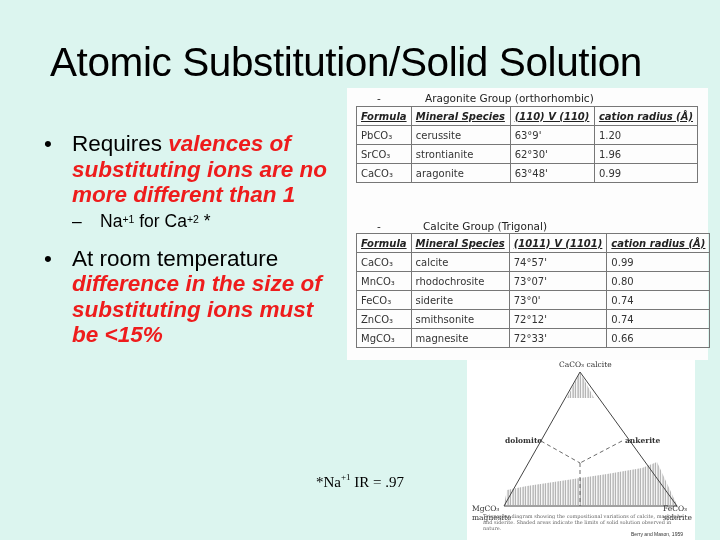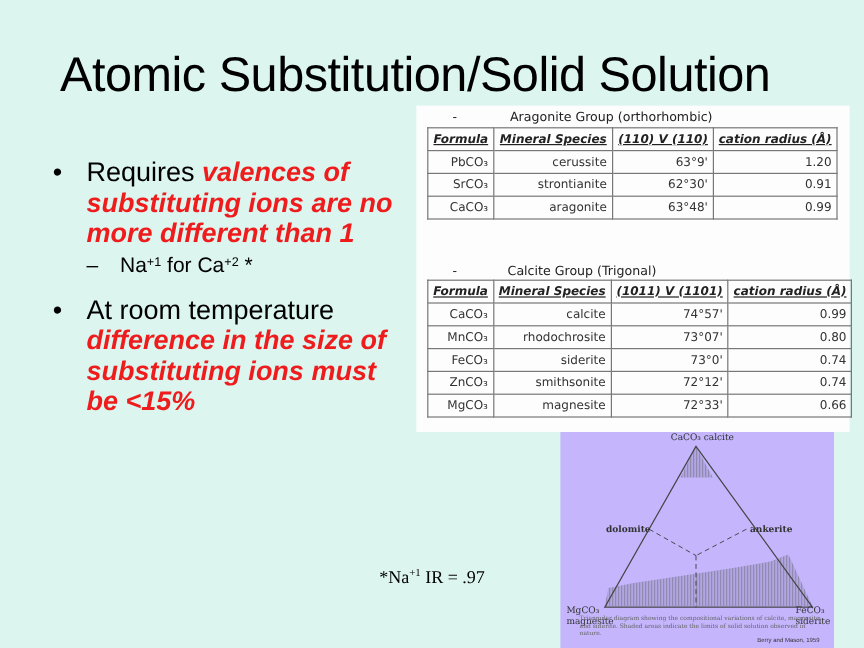--- a/index.html
+++ b/index.html
@@ -12,23 +12,23 @@
   .red { color:#ee1c1c; font-weight:bold; font-style:italic; }
   .sub { position:relative; padding-left:56px; font-size:17.5px; line-height:22px; margin:2px 0 14px 0; }
   .sub .dash { position:absolute; left:28px; }
   sup { font-size:60%; vertical-align:top; position:relative; top:-2px; }
   .footnote { position:absolute; left:316px; top:474px; font-size:15px; font-family:Liberation Serif, serif; }
   .tables { position:absolute; left:347px; top:88px; width:361px; height:272px; background:#fdfdfd; }
   .grp { font-size:10.5px; font-family:"DejaVu Sans", sans-serif; position:absolute; left:0; color:#222; }
   .grp .dsh { position:absolute; left:30px; }
   .grp .lbl { position:absolute; left:58px; white-space:nowrap;margin-left:20px; }
   table { position:absolute; left:9px; border-collapse:collapse; width:342px; font-family:"DejaVu Sans", sans-serif; font-size:10px; color:#333; }
-  td, th { border:1px solid #777; padding:0 4px; height:18px; text-align:right; white-space:nowrap; }
+  td, th { border:1px solid #777; padding:0 4px; height:18px; text-align:left; white-space:nowrap; }
   th { font-style:italic; text-decoration:underline; font-weight:bold; color:#222; font-size:10px; }
-  .diagram { position:absolute; left:467px; top:360px; width:228px; height:180px; background:#c4b5fd; }
+  .diagram { position:absolute; left:467px; top:360px; width:228px; height:180px; background:#ffffff; }
   .dlabel { position:absolute; font-family:"DejaVu Serif", serif; font-size:7.5px; color:#333; white-space:nowrap; }
   .caption { position:absolute; left:16px; top:153px; width:205px; font-family:"DejaVu Serif", serif; font-size:5px; line-height:6px; color:#666; }
   .credit { position:absolute; right:12px; top:171px; font-size:5px; color:#333; font-family:"Liberation Sans", sans-serif; }
 </style>
 </head>
 <body>
 
 <div class="title">Atomic Substitution/Solid Solution</div>
 
 <div class="bullets">
@@ -66,21 +66,21 @@
     <tr>
           <td>PbCO₃</td>
           <td>cerussite</td>
           <td>63°9'</td>
           <td>1.20</td>
         </tr>
     <tr>
           <td>SrCO₃</td>
           <td>strontianite</td>
           <td>62°30'</td>
-          <td>0.91</td>
+          <td>1.96</td>
         </tr>
     <tr>
           <td>CaCO₃</td>
           <td>aragonite</td>
           <td>63°48'</td>
           <td>0.99</td>
         </tr>
   </tbody>
     </table>
 

